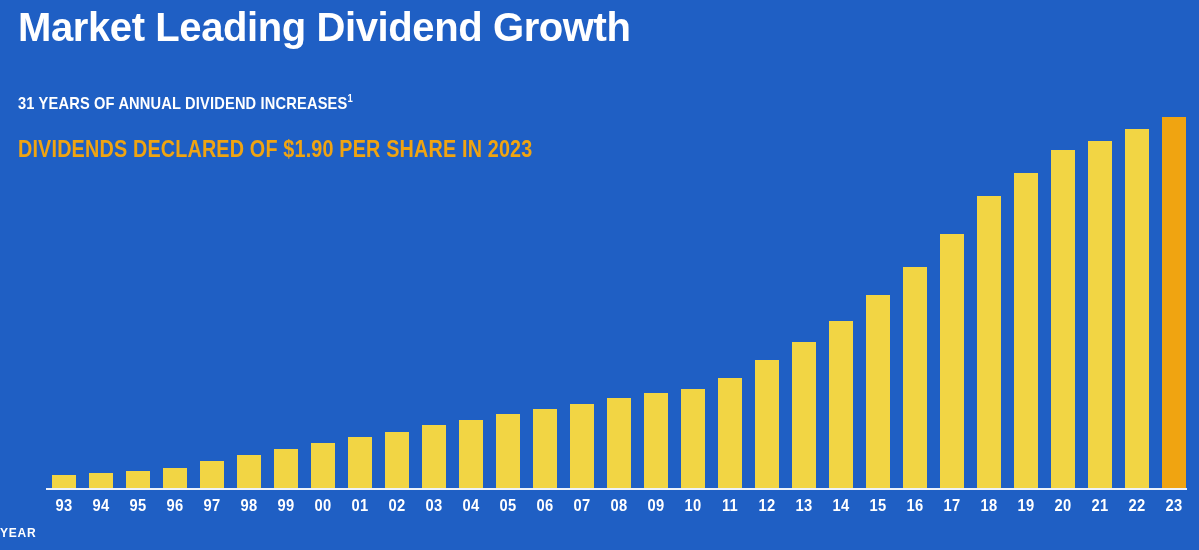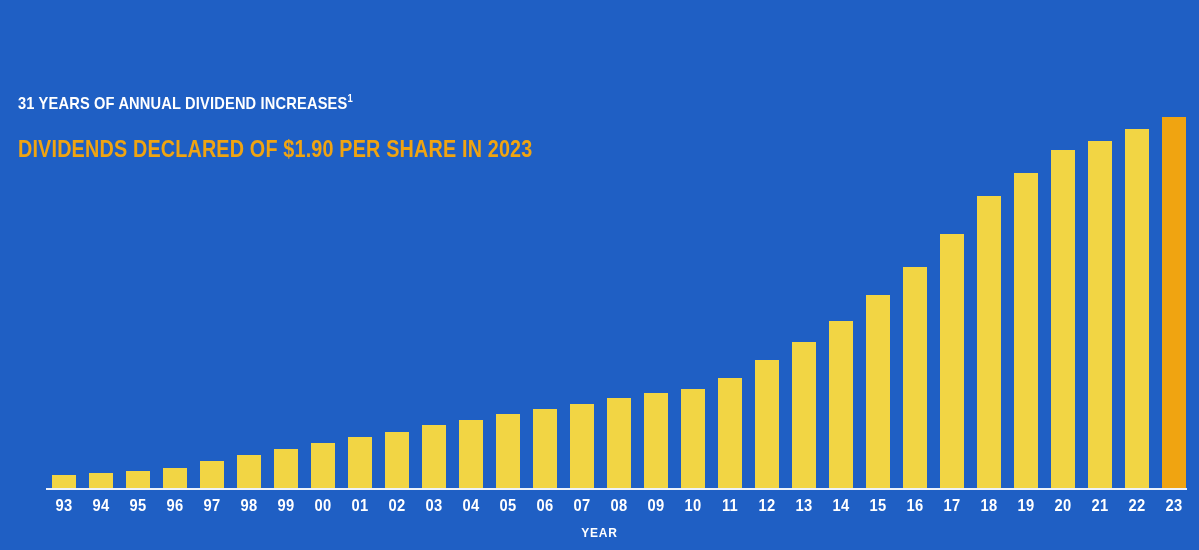--- a/index.html
+++ b/index.html
@@ -66,31 +66,32 @@
     width:24px;
     text-align:center;
     font-size:16px;line-height:20px;
     font-weight:bold;color:#ffffff;
     letter-spacing:0.3px;
     transform:scaleX(0.92);
   }
   .axis-title{
     position:absolute;
     top:526px;left:0;width:1199px;
-    text-align:center;
+    text-align:left;
     font-size:12px;line-height:14px;
     font-weight:bold;color:#ffffff;
     letter-spacing:0.8px;
   }
 </style>
 </head>
 <body>
 
 <div id="slide">
 
+  <div class="title">Market Leading Dividend Growth</div>
 
   <div class="sub1"><span>31 YEARS OF ANNUAL DIVIDEND INCREASES</span><sup>1</sup></div>
 
   <div class="sub2">DIVIDENDS DECLARED OF $1.90 PER SHARE IN 2023</div>
 
   <div id="chart">
     <div class="plot" id="plot">
         <div class="bar" style="left: 6px; height: 13px;"></div>
         <div class="bar" style="left: 43px; height: 15px;"></div>
         <div class="bar" style="left: 80px; height: 17px;"></div>

